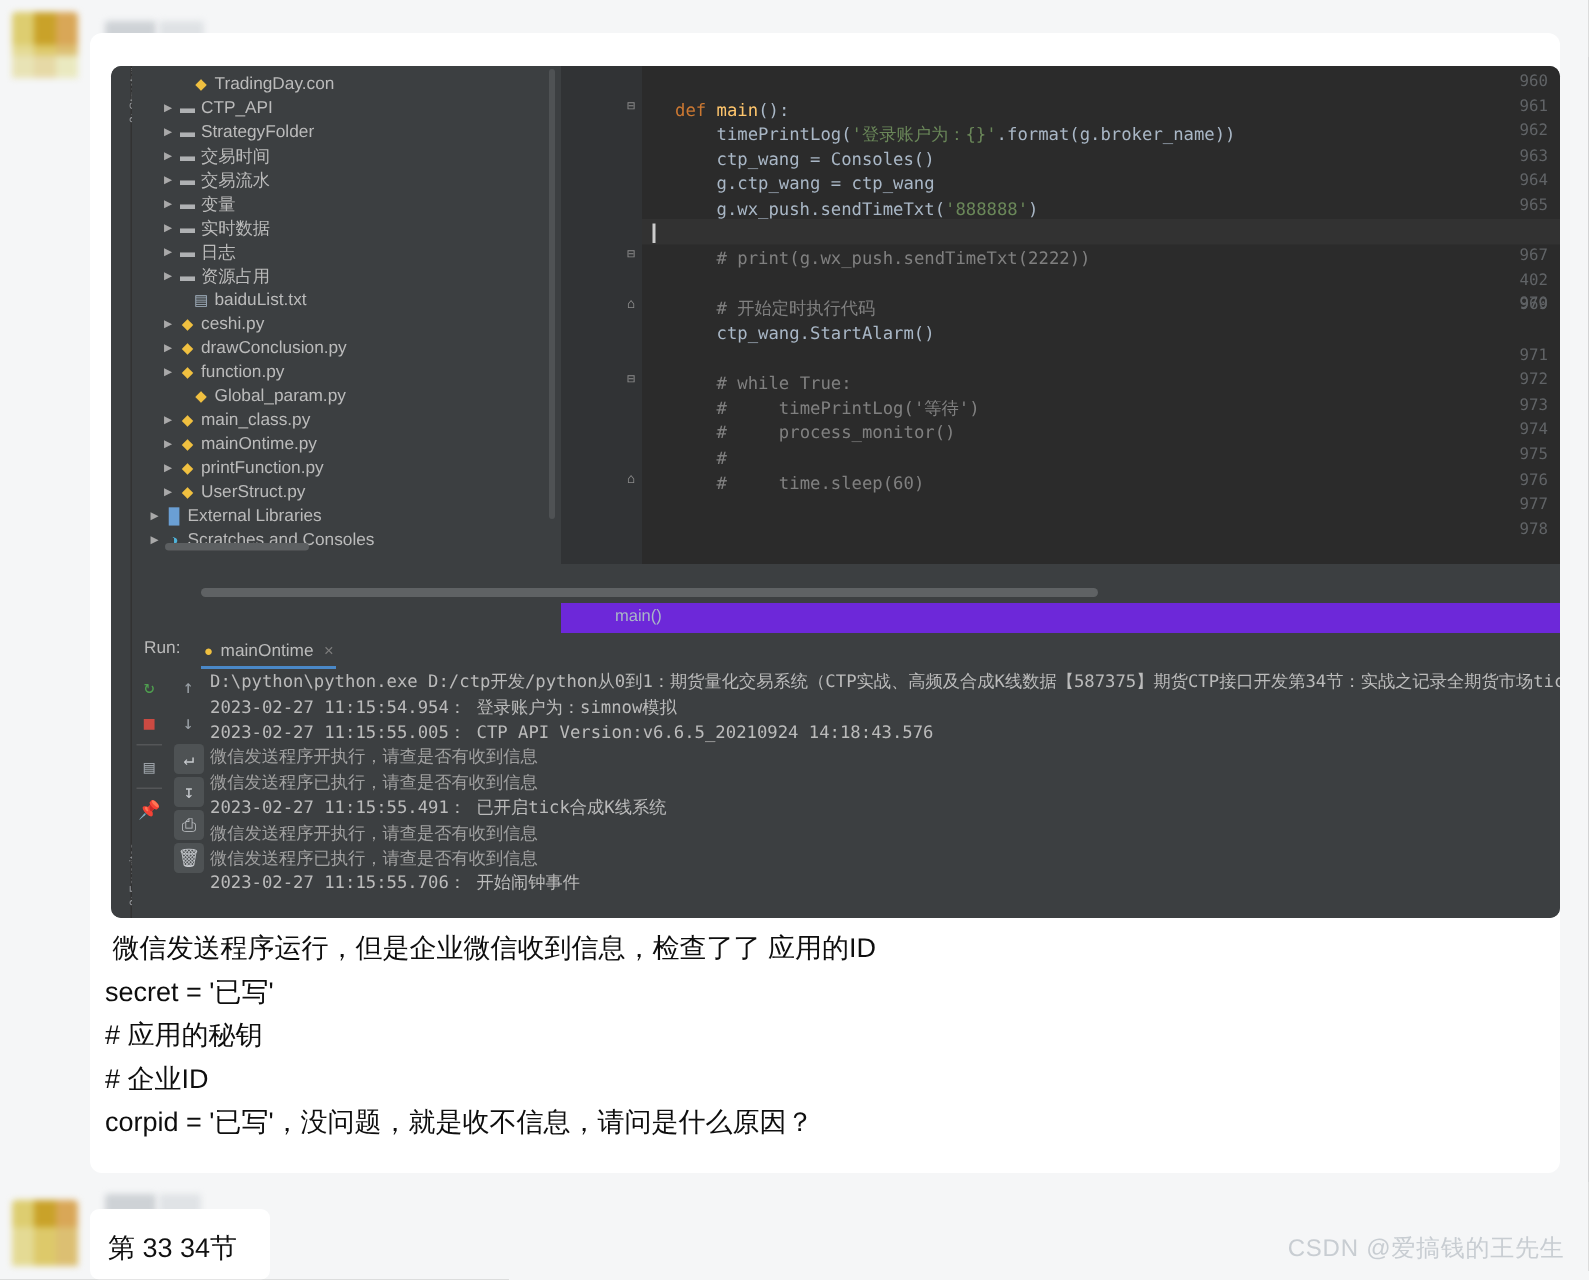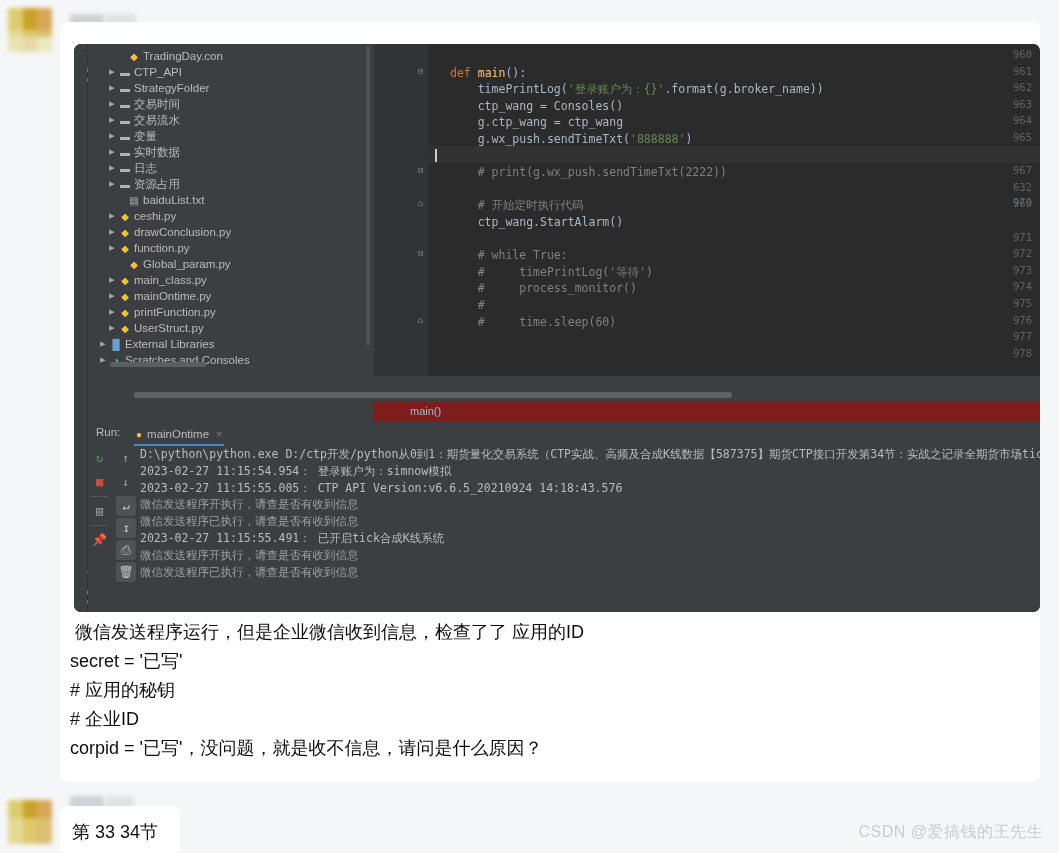--- a/index.html
+++ b/index.html
@@ -73,21 +73,21 @@
            white-space:pre; font-family:"DejaVu Sans Mono","Liberation Mono",monospace;
            color:#a9b7c6; }
   .cur-row { position:absolute; left:0; right:0; height:17px; background:#323232; }
   .caret { position:absolute; width:1.5px; height:13px; background:#ccc; }
   .kw  { color:#cc7832; }
   .fn  { color:#ffc66d; }
   .str { color:#6a8759; }
   .cmt { color:#808080; }
   .ed-hscroll { position:absolute; left:60px; top:348px; width:598px; height:6px; background:#5f6264; border-radius:3px;}
   .breadcrumb { position:absolute; left:300px; top:358px; width:666px; height:20px;
-                background:#7f1d1d; color:#a9b7c6; font-size:11px; padding:3px 0 0 36px;
+                background:#6d28d9; color:#a9b7c6; font-size:11px; padding:3px 0 0 36px;
                 font-family:"Liberation Sans",sans-serif; }
 
   
   .runpanel { position:absolute; left:14px; top:378px; width:952px; height:190px; background:#3c3f41; }
   .run-tabbar { position:absolute; left:0; top:0; width:952px; height:22px; }
   .run-label { position:absolute; left:8px; top:4px; font-size:11.5px; color:#bbbbbb;
                font-family:"Liberation Sans",sans-serif; }
   .run-tab { position:absolute; left:48px; top:2px; height:20px; display:flex; align-items:center;
              font-size:11.5px; color:#bbbbbb; font-family:"Liberation Sans",sans-serif; }
   .run-tab .pyic { color:#f0c040; font-size:10px; margin-right:5px; }
@@ -259,21 +259,21 @@
             <div class="gline" style="top: 4px;">960</div>
             <div class="gline" style="top: 20.6px;">961</div>
             <div class="fold" style="top: 21.6px;">⊟</div>
             <div class="gline" style="top: 37.2px;">962</div>
             <div class="gline" style="top: 53.8px;">963</div>
             <div class="gline" style="top: 70.4px;">964</div>
             <div class="gline" style="top: 87px;">965</div>
             <div class="gline cur" style="top: 103.6px;">966</div>
             <div class="gline" style="top: 120.2px;">967</div>
             <div class="fold" style="top: 121.2px;">⊟</div>
-            <div class="gline" style="top: 136.8px;">632</div>
+            <div class="gline" style="top: 136.8px;">402</div>
             <div class="gline" style="top: 153.4px;">969</div>
             <div class="fold" style="top: 154.4px;">⌂</div>
             <div class="gline" style="top: 152px;">970</div>
             <div class="gline" style="top: 186.6px;">971</div>
             <div class="gline" style="top: 203.2px;">972</div>
             <div class="fold" style="top: 204.2px;">⊟</div>
             <div class="gline" style="top: 219.8px;">973</div>
             <div class="gline" style="top: 236.4px;">974</div>
             <div class="gline" style="top: 253px;">975</div>
             <div class="gline" style="top: 269.6px;">976</div>
@@ -358,20 +358,21 @@
           </div>
         <div class="console" id="console-out">
             <div class="coline">D:\python\python.exe D:/ctp开发/python从0到1：期货量化交易系统（CTP实战、高频及合成K线数据【587375】期货CTP接口开发第34节：实战之记录全期货市场tick行情/mainOntime.</div>
             <div class="coline">2023-02-27 11:15:54.954： 登录账户为：simnow模拟</div>
             <div class="coline">2023-02-27 11:15:55.005： CTP API Version:v6.6.5_20210924 14:18:43.576</div>
             <div class="coline dim">微信发送程序开执行，请查是否有收到信息</div>
             <div class="coline dim">微信发送程序已执行，请查是否有收到信息</div>
             <div class="coline">2023-02-27 11:15:55.491： 已开启tick合成K线系统</div>
             <div class="coline dim">微信发送程序开执行，请查是否有收到信息</div>
             <div class="coline dim">微信发送程序已执行，请查是否有收到信息</div>
+            <div class="coline">2023-02-27 11:15:55.706： 开始闹钟事件</div>
           </div>
       </div>
 
     </div>
 
     <div class="posttext" id="post-text">
         <div class="ptline">&nbsp;微信发送程序运行，但是企业微信收到信息，检查了了 应用的ID</div>
         <div class="ptline">secret = '已写'</div>
         <div class="ptline"># 应用的秘钥</div>
         <div class="ptline"># 企业ID</div>

